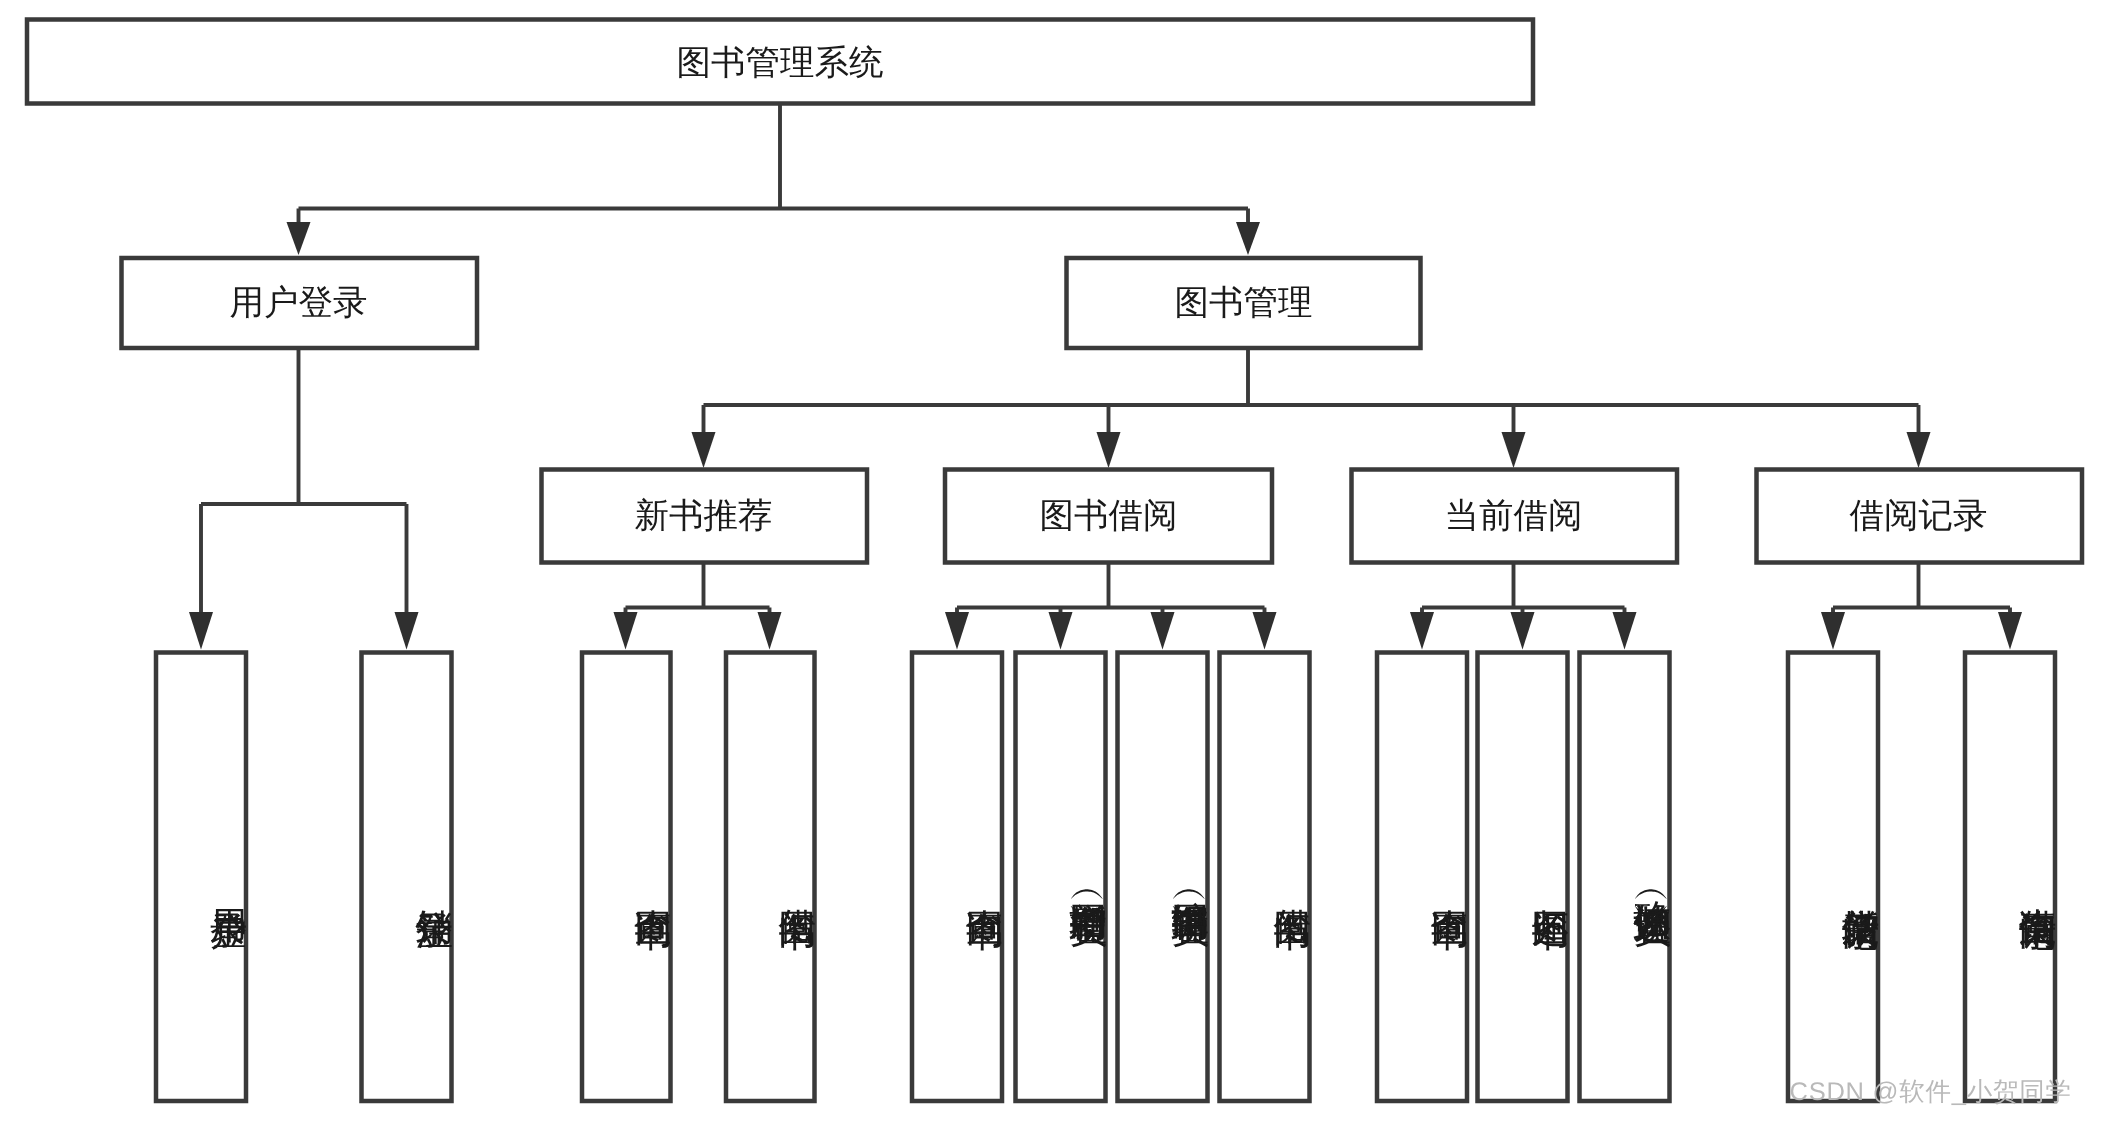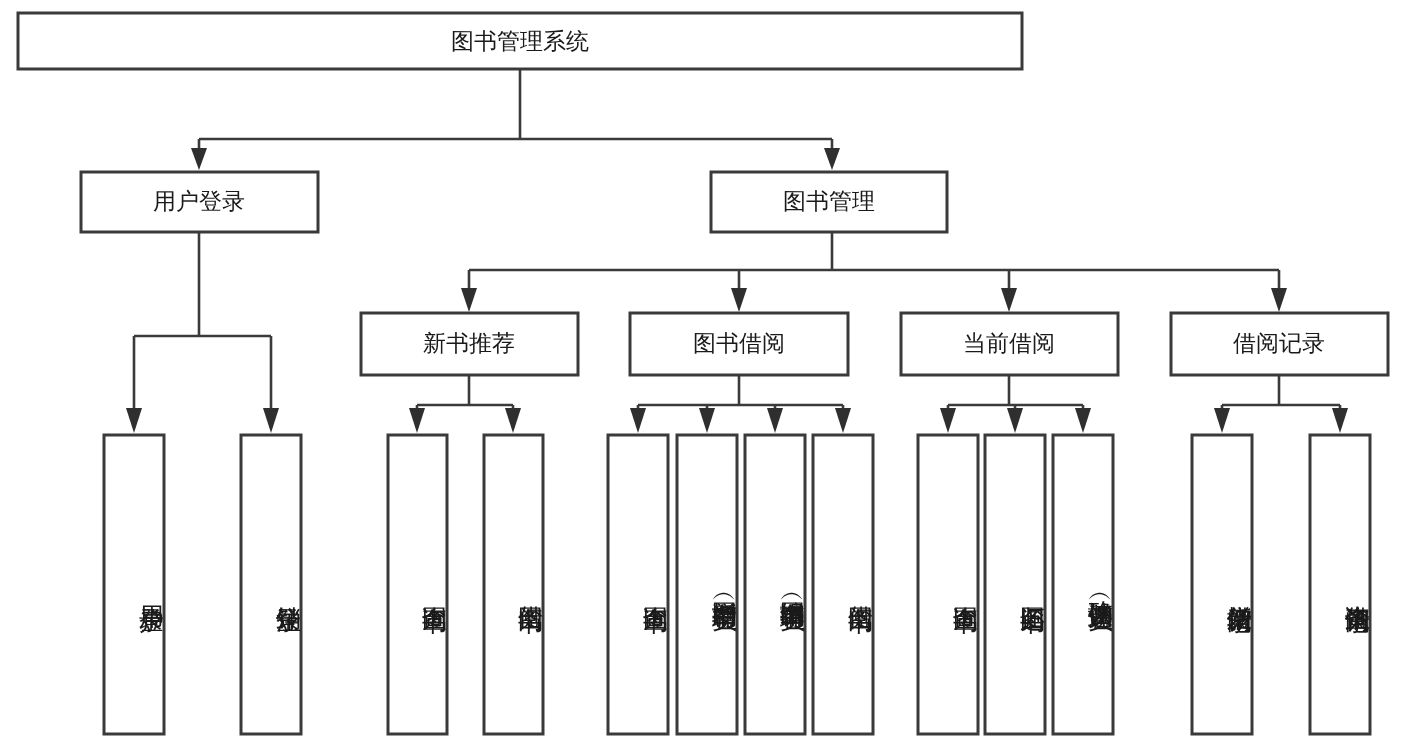--- a/index.html
+++ b/index.html
@@ -188,14 +188,15 @@
   <div class="node-label-v" style="left:608px; top:455px; width:60px; height:265px;">查询图书</div>
   <div class="node-label-v" style="left:677px; top:443px; width:60px; height:285px; align-items:flex-start;">新增图书（管理员）</div>
   <div class="node-label-v" style="left:745px; top:443px; width:60px; height:285px; align-items:flex-start;">编辑图书（管理员）</div>
   <div class="node-label-v" style="left:813px; top:455px; width:60px; height:265px;">借阅图书</div>
   <div class="node-label-v" style="left:918px; top:455px; width:60px; height:265px;">查询图书</div>
   <div class="node-label-v" style="left:985px; top:455px; width:60px; height:265px;">归还图书</div>
   <div class="node-label-v" style="left:1053px; top:443px; width:60px; height:285px; align-items:flex-start;">确认归还（管理员）</div>
   <div class="node-label-v" style="left:1192px; top:450px; width:60px; height:275px;">新增借阅记录</div>
   <div class="node-label-v" style="left:1310px; top:450px; width:60px; height:275px;">查询借阅记录</div>
 
+  <div class="watermark" style="left:1193px; top:716px;">CSDN @软件_小贺同学</div>
 
 </div>
 
 </body></html>

